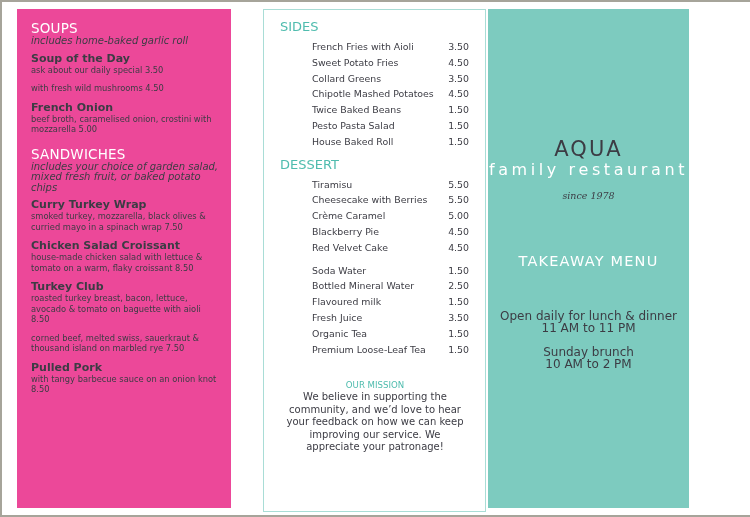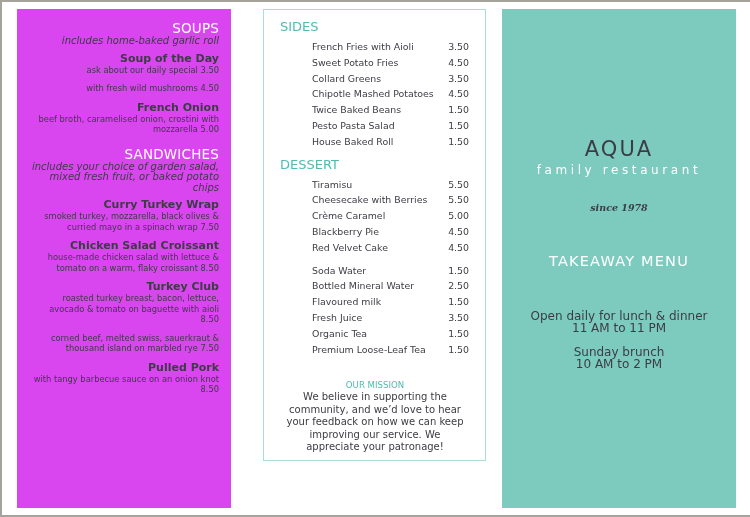--- a/index.html
+++ b/index.html
@@ -1,43 +1,43 @@
 <!DOCTYPE html>
 <html><head>
 <meta charset="utf-8">
 <style>
   * { box-sizing: border-box; margin: 0; padding: 0; }
   html, body { width: 750px; height: 517px; overflow: hidden; background: #ffffff; }
   body { font-family: "DejaVu Sans", "Liberation Sans", sans-serif; color: #3c3c44; position: relative; }
   .frame { position: absolute; left: 0; top: 0; width: 750px; height: 517px;
     border-top: 2px solid #a6a49a; border-left: 2px solid #a6a49a; border-bottom: 2px solid #a6a49a; }
-  .panel-left { position: absolute; left: 17px; top: 9px; width: 214px; height: 499px; background: #d946ef; padding: 11px 12px 0 14px; text-align: right; }
-  .panel-mid { position: absolute; left: 263px; top: 9px; width: 223px; height: 452px; border: 1px solid #a9ddd6; background: #fff; padding: 9px 15px 0 16px; }
-  .panel-right { position: absolute; left: 502px; top: 9px; width: 234px; height: 499px; background: #7dcbbf; text-align: center; }
+  .panel-left { position: absolute; left: 17px; top: 9px; width: 214px; height: 499px; background: #ec4899; padding: 11px 12px 0 14px; }
+  .panel-mid { position: absolute; left: 263px; top: 9px; width: 223px; height: 503px; border: 1px solid #a9ddd6; background: #fff; padding: 9px 15px 0 16px; }
+  .panel-right { position: absolute; left: 488px; top: 9px; width: 201px; height: 499px; background: #7dcbbf; text-align: center; }
 
   .sec-title-light { color: #ffffff; font-size: 13.5px; letter-spacing: 0.2px; line-height: 16px; }
   .sec-sub { font-size: 10px; line-height: 10.5px; color: #3c3c44; font-style: italic; }
   .item { margin-top: 8px; }
   .item-name { font-weight: bold; font-size: 11px; line-height: 12px; color: #3c3c44; }
   .item-desc { font-size: 8.3px; line-height: 10.5px; color: #3c3c44; }
   .gap-section { margin-top: 11px; }
 
   .mid-title { color: #4fbcae; font-size: 13px; line-height: 16px; margin-bottom: 4px; }
   .row { display: flex; justify-content: space-between; font-size: 9.4px; line-height: 15.8px; }
   .row .n { font-weight: normal; color: #3c3c44; margin-left: 32px; }
   .row .p { color: #3c3c44; font-weight: normal; padding-right: 1px; }
   .mid-gap { margin-top: 7px; }
   .mission { text-align: center; margin-top: 23px; }
   .mission-title { color: #4fbcae; font-size: 8.6px; line-height: 11px; }
   .mission-text { font-size: 10px; line-height: 12.4px; color: #3c3c44; padding: 0 4px; }
 
   .brand { margin-top: 128px; font-size: 21px; letter-spacing: 2px; color: #3c3c44; line-height: 24px; }
-  .tagline { color: #ffffff; font-size: 12px; letter-spacing: 3.6px; line-height: 14px; margin-top: 2px; }
-  .since { font-family: "DejaVu Serif", "Liberation Serif", serif; font-style: italic; font-size: 9.5px; color: #3c3c44; margin-top: 25px; font-weight: bold; }
-  .takeaway { color: #ffffff; font-size: 14.5px; letter-spacing: 1.2px; margin-top: 40px; line-height: 17px; }
+  .tagline { color: #ffffff; font-size: 16px; letter-spacing: 3.6px; line-height: 14px; margin-top: 2px; }
+  .since { font-family: "DejaVu Serif", "Liberation Serif", serif; font-style: italic; font-size: 9.5px; color: #3c3c44; margin-top: 13px; }
+  .takeaway { color: #ffffff; font-size: 14.5px; letter-spacing: 1.2px; margin-top: 52px; line-height: 17px; }
   .hours { font-size: 12px; line-height: 12px; color: #3c3c44; }
   .hours.first { margin-top: 40px; }
   .hours.second { margin-top: 12px; }
 </style>
 </head>
 <body>
 
 <div class="frame"></div>
 
 <div class="panel-left">

